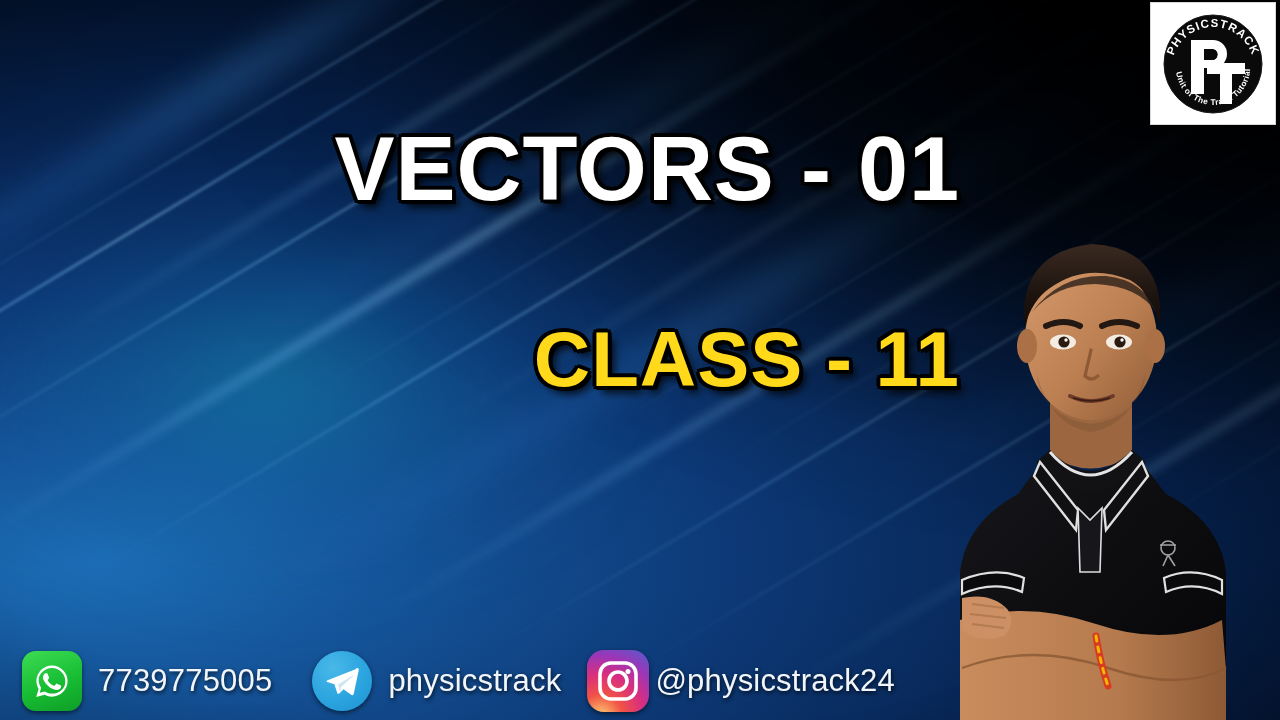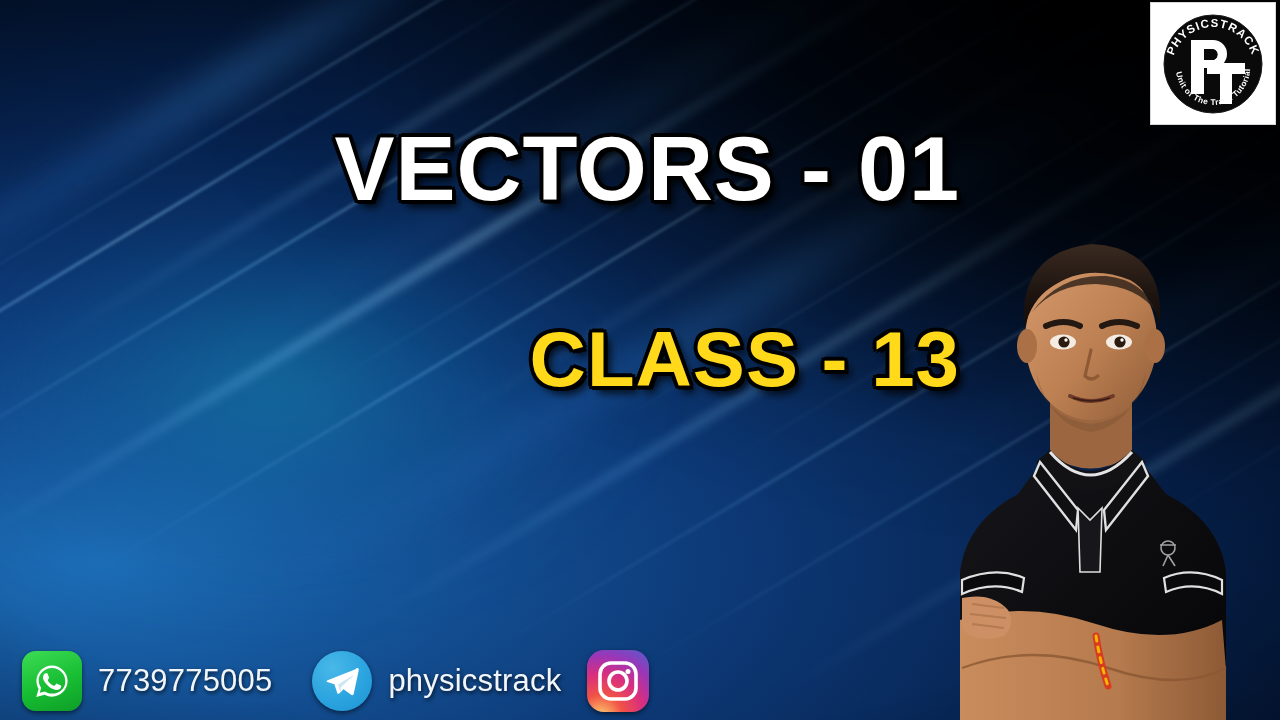--- a/index.html
+++ b/index.html
@@ -312,21 +312,21 @@
 
       <g>
         <path d="M196 436 Q200 462 208 486" stroke="#d93b1e" stroke-width="7" fill="none" stroke-linecap="round"></path>
         <path d="M196 436 Q200 462 208 486" stroke="#f2b705" stroke-width="3" fill="none" stroke-linecap="round" stroke-dasharray="5 6"></path>
       </g>
     </svg>
   </div>
 
   <div class="title-block t-main">VECTORS - 01</div>
 
-  <div class="title-block t-class">CLASS - 13</div>
+  <div class="title-block t-class">CLASS - 11</div>
 
 
   <div class="logo-card">
     <svg width="112" height="112" viewBox="0 0 112 112">
       <defs>
         <path id="arcTop" d="M 15 60 A 41 41 0 0 1 97 60"></path>
         <path id="arcBottom" d="M 19 60 A 37 37 0 0 0 93 60"></path>
       </defs>
       <circle cx="56" cy="56" r="49" fill="#0a0a0a"></circle>
       <circle cx="56" cy="56" r="49" fill="none" stroke="#1a1a1a" stroke-width="1"></circle>
@@ -377,17 +377,18 @@
 
     <div class="social-item">
       <div class="icon-ig">
         <svg width="46" height="46" viewBox="0 0 46 46" aria-hidden="true">
           <rect x="5" y="5" width="36" height="36" rx="11" ry="11" fill="none" stroke="#ffffff" stroke-width="3.6"></rect>
           <circle cx="23" cy="23" r="9" fill="none" stroke="#ffffff" stroke-width="3.6"></circle>
           <circle cx="33" cy="13.4" r="2.5" fill="#ffffff"></circle>
         </svg>
       </div>
       <div class="gap-ig"></div>
+      <div class="handle">@physicstrack24</div>
     </div>
 
   </div>
 
 </div>
 
 </body></html>

